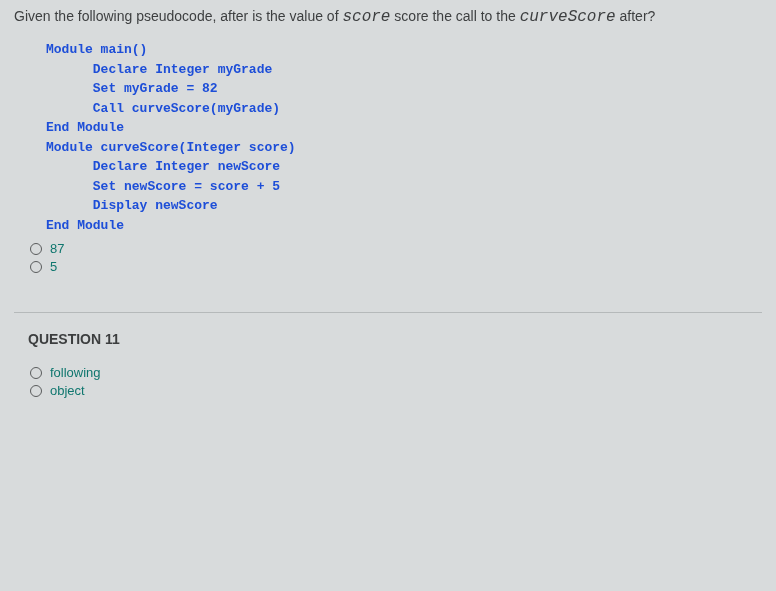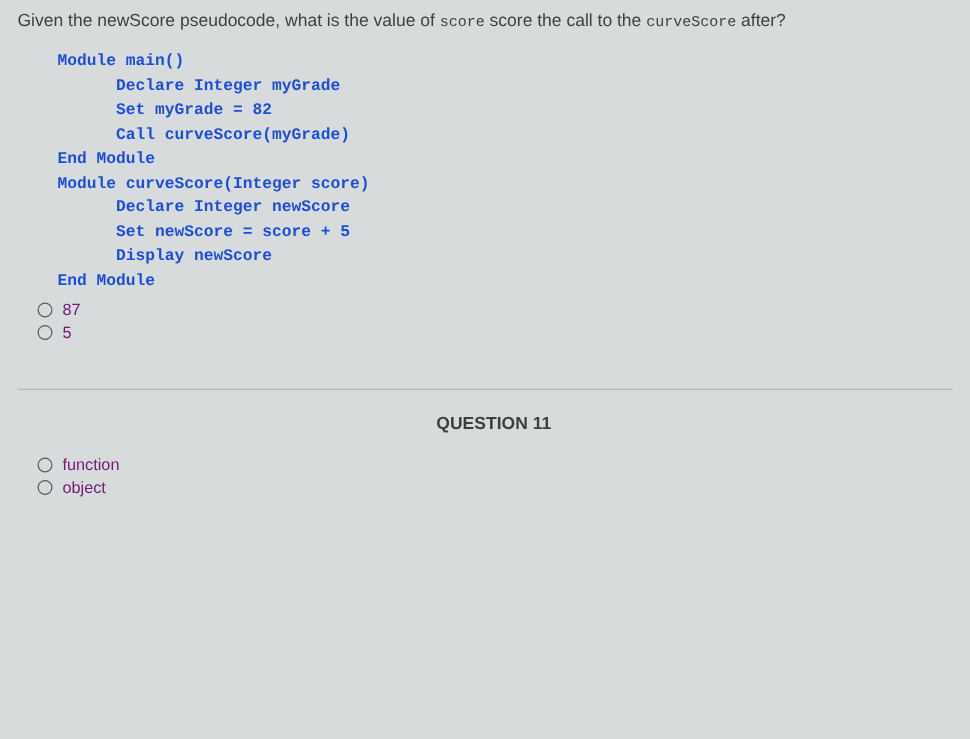--- a/index.html
+++ b/index.html
@@ -16,41 +16,42 @@
   .page {
     padding: 8px 14px 0 14px;
   }
   .question-text {
     font-size: 14px;
     margin-bottom: 14px;
     color: #3d3f40;
   }
   .code-inline {
     font-family: "Courier New", Courier, monospace;
-    font-size: 12px;
+    font-size: 16px;
+    font-style: italic;
   }
   .code-block {
     font-family: "Courier New", Courier, monospace;
     font-size: 13px;
     line-height: 1.5;
     white-space: pre;
     color: #1d4ed8;
     font-weight: bold;
     margin-left: 32px;
     margin-bottom: 6px;
   }
   .options {
     margin-left: 16px;
   }
   .option {
     display: flex;
     align-items: center;
     font-size: 13px;
     margin: 3px 0;
-    color: #701a75;
+    color: #0f766e;
   }
   .radio {
     display: inline-block;
     width: 12px;
     height: 12px;
     border: 1.2px solid #5a5c5d;
     border-radius: 50%;
     margin-right: 8px;
     flex-shrink: 0;
   }
@@ -58,21 +59,20 @@
     border: none;
     border-top: 1px solid #b5b9ba;
     margin: 38px 0 18px 0;
   }
   .q-heading {
     font-size: 14px;
     font-weight: bold;
     color: #3c3e3f;
     margin-left: 14px;
     margin-bottom: 18px;
-    text-align: center;
   }
   .q11-text {
     font-size: 13px;
     color: #424445;
     margin-left: 2px;
     margin-bottom: 4px;
   }
   .blank {
     border-bottom: 1px solid #5a5c5d;
     display: inline-block;
@@ -80,21 +80,21 @@
     height: 10px;
     vertical-align: baseline;
   }
 </style>
 </head>
 <body>
 
 <div class="page">
 
   <div class="question-text">
-    <span>Given the newScore pseudocode, what is the value of </span><span class="code-inline">score</span><span> score the call to the </span><span class="code-inline">curveScore</span><span> after?</span>
+    <span>Given the following pseudocode, after is the value of </span><span class="code-inline">score</span><span> score the call to the </span><span class="code-inline">curveScore</span><span> after?</span>
   </div>
 
   <div class="code-block">Module main()
       Declare Integer myGrade
       Set myGrade = 82
       Call curveScore(myGrade)
 End Module
 Module curveScore(Integer score)
       Declare Integer newScore
       Set newScore = score + 5
@@ -113,21 +113,21 @@
   </div>
 
   <hr class="divider">
 
   <div class="q-heading">QUESTION 11</div>
 
 
   <div class="options">
     <div class="option">
       <span class="radio"></span>
-      <span>function</span>
+      <span>following</span>
     </div>
     <div class="option">
       <span class="radio"></span>
       <span>object</span>
     </div>
   </div>
 
 </div>
 
 </body></html>

